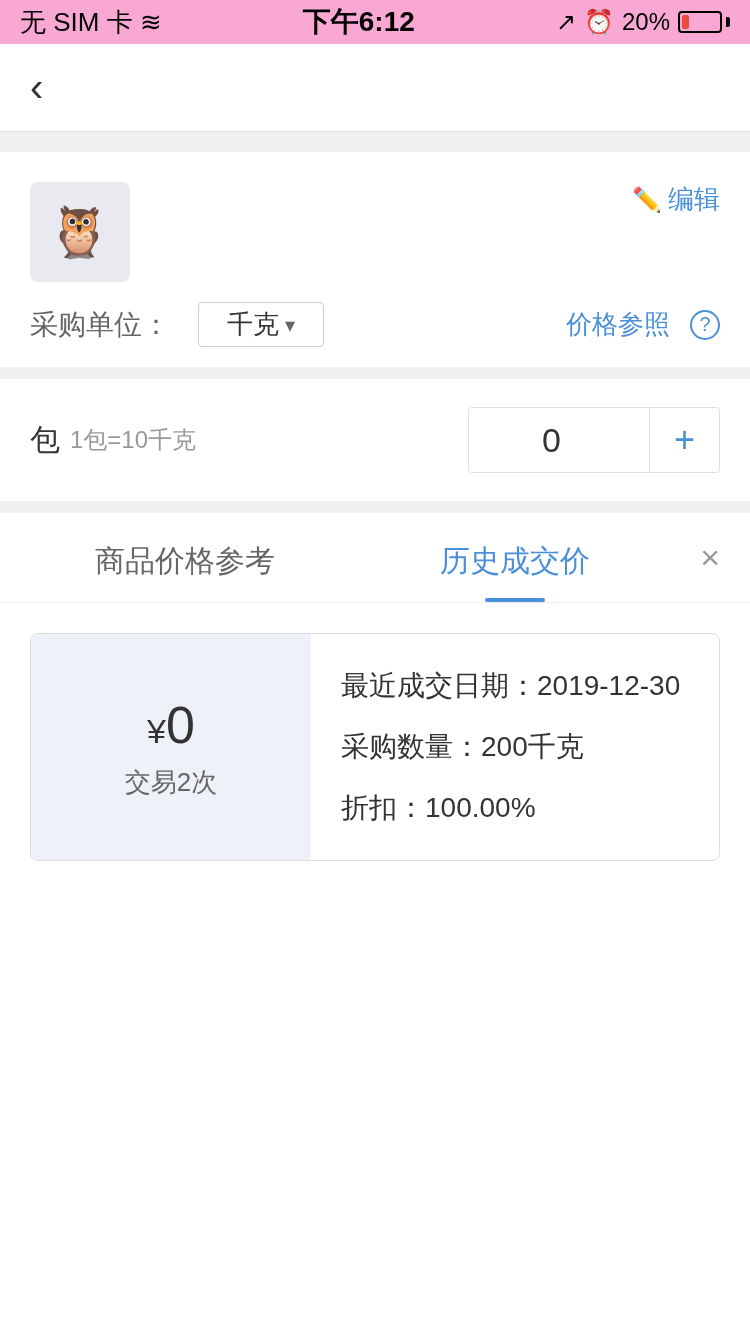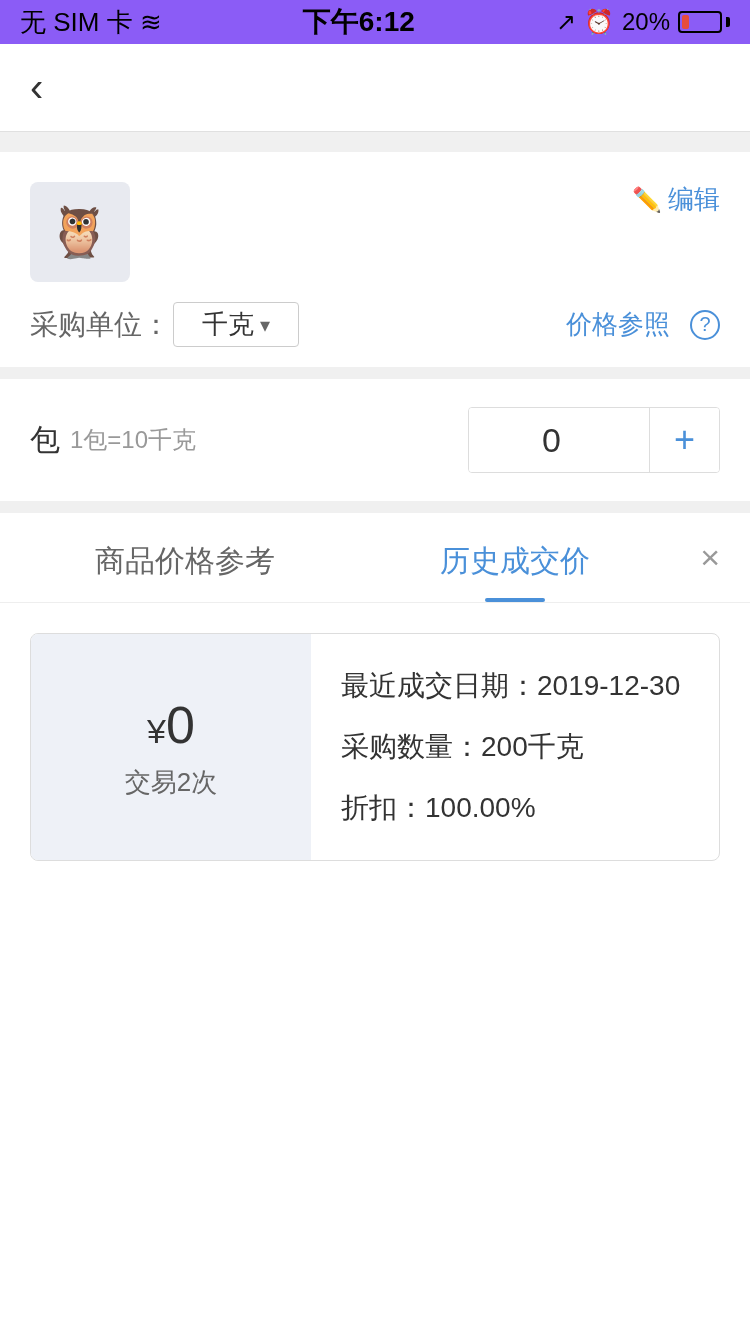--- a/index.html
+++ b/index.html
@@ -10,21 +10,21 @@
       font-family: -apple-system, "PingFang SC", "Helvetica Neue", sans-serif;
       background: #f0f0f0;
       overflow-x: hidden;
     }
 
     
     .status-bar {
       display: flex;
       align-items: center;
       justify-content: space-between;
-      background: #8b5cf6;
+      background: #f9a8d4;
       height: 44px;
       padding: 0 20px;
       font-size: 28px;
     }
     .status-left {
       font-size: 26px;
       color: #000;
       display: flex;
       align-items: center;
       gap: 8px;
@@ -376,21 +376,21 @@
         <span class="owl-icon">🦉</span>
       </div>
     </div>
     <div class="product-edit">
       <span class="edit-icon-small">✏️</span>
       <span>编辑</span>
     </div>
   </div>
 
   <div class="product-unit-row">
-    <div style="display:flex;align-items:center;gap:3px;">
+    <div style="display:flex;align-items:center;gap:28px;">
       <span class="unit-label">采购单位：</span>
       <div class="unit-select">
         <span>千克</span>
         <span class="unit-arrow">▾</span>
       </div>
     </div>
     <div class="price-ref">
       <span>价格参照</span>
       <div class="question-circle">?</div>
     </div>

